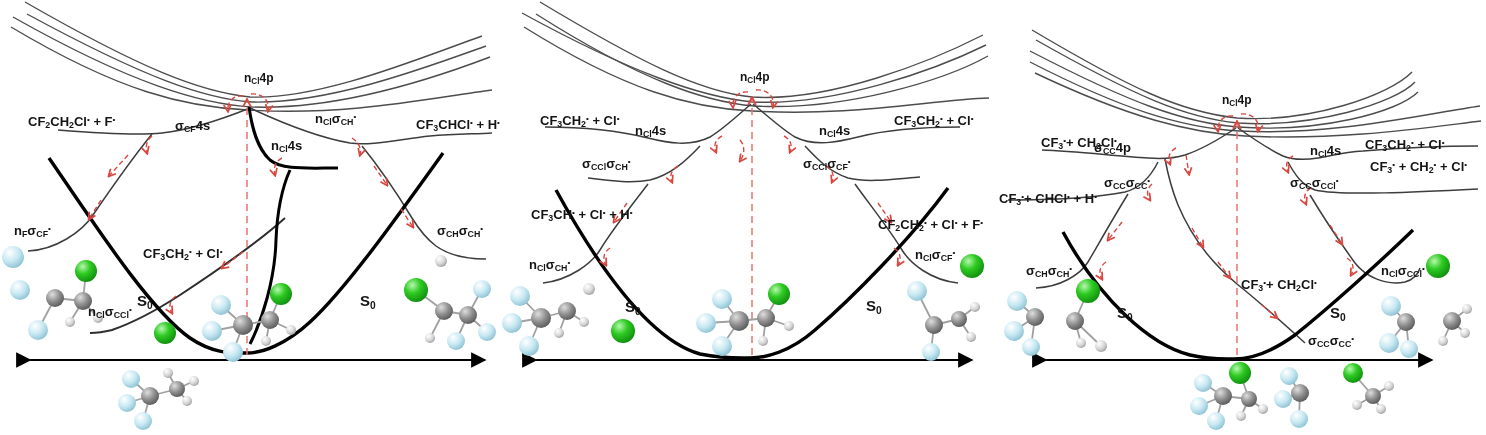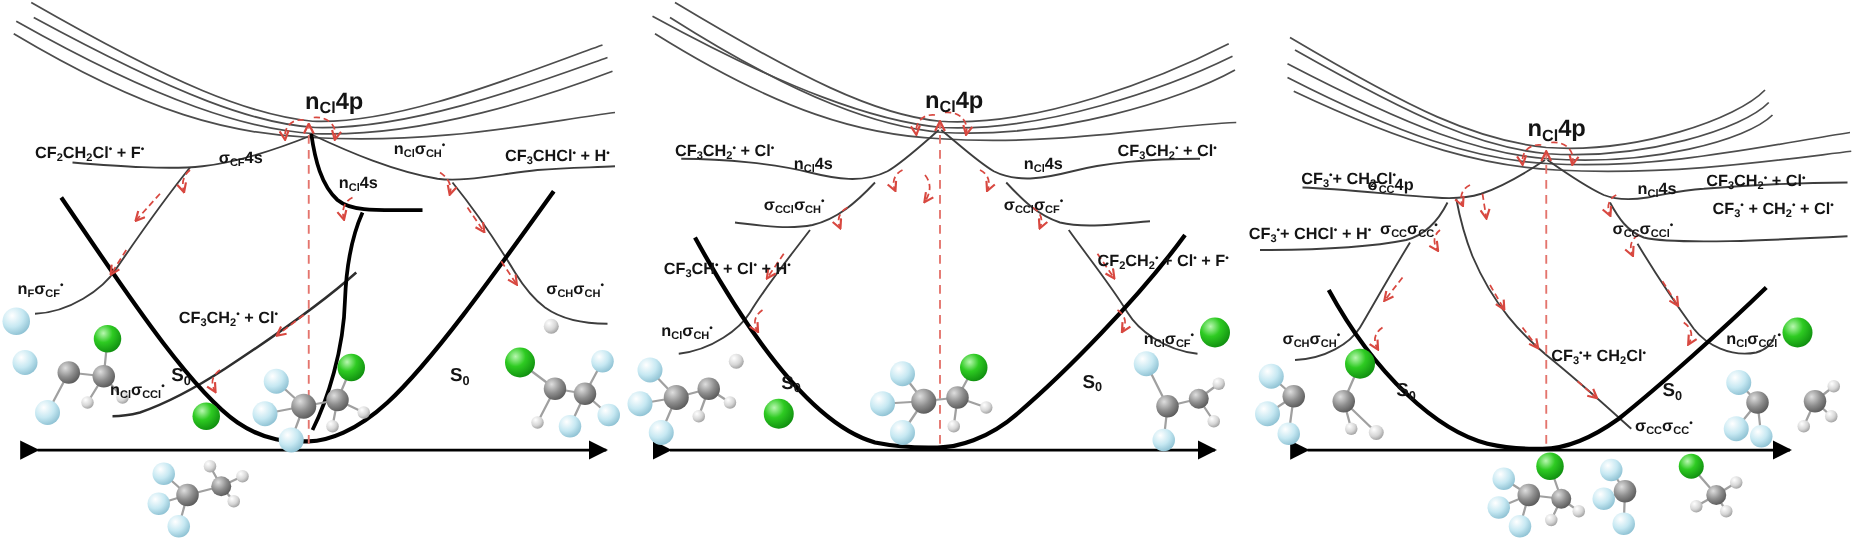--- a/index.html
+++ b/index.html
@@ -1,20 +1,20 @@
 <!DOCTYPE html>
 <html><head>
 <meta charset="utf-8">
 <style>
   html,body{margin:0;padding:0;background:#fff;}
   #fig{position:relative;width:1486px;height:435px;background:#fff;overflow:hidden;
        font-family:"Liberation Sans","DejaVu Sans",sans-serif;}
   #curves{position:absolute;left:0;top:0;}
   .lbl{position:absolute;white-space:nowrap;font-size:13px;font-weight:700;color:#141414;line-height:1;}
-  .lbl.big{font-size:19px;}
+  .lbl.big{font-size:12px;}
   .lbl.s0{font-size:15px;font-weight:800;}
   .lbl sub{font-size:.68em;vertical-align:-0.28em;letter-spacing:0;}
   .lbl sup{font-size:.62em;vertical-align:.55em;}
 </style>
 </head>
 <body>
 
 <div id="fig">
 
 <svg id="curves" width="1486" height="435" viewBox="0 0 1486 435">
@@ -345,46 +345,46 @@
       </g>
     </g>
   </g>
 </svg>
 
   <div class="lbl big" style="left:244px;top:72px">n<sub>Cl</sub>4p</div>
   <div class="lbl" style="left:28px;top:115px">CF<sub>2</sub>CH<sub>2</sub>Cl<sup>•</sup> + F<sup>•</sup></div>
   <div class="lbl" style="left:175px;top:119px">σ<sub>CF</sub>4s</div>
   <div class="lbl" style="left:271px;top:139px">n<sub>Cl</sub>4s</div>
   <div class="lbl" style="left:315px;top:112px">n<sub>Cl</sub>σ<sub>CH</sub><sup>•</sup></div>
-  <div class="lbl" style="left:404px;top:118px">CF<sub>3</sub>CHCl<sup>•</sup> + H<sup>•</sup></div>
+  <div class="lbl" style="left:416px;top:118px">CF<sub>3</sub>CHCl<sup>•</sup> + H<sup>•</sup></div>
   <div class="lbl" style="left:14px;top:224px">n<sub>F</sub>σ<sub>CF</sub><sup>•</sup></div>
   <div class="lbl" style="left:143px;top:247px">CF<sub>3</sub>CH<sub>2</sub><sup>•</sup> + Cl<sup>•</sup></div>
   <div class="lbl" style="left:88px;top:305px">n<sub>Cl</sub>σ<sub>CCl</sub><sup>•</sup></div>
   <div class="lbl s0" style="left:137px;top:293px">S<sub>0</sub></div>
   <div class="lbl s0" style="left:360px;top:293px">S<sub>0</sub></div>
   <div class="lbl" style="left:437px;top:224px">σ<sub>CH</sub>σ<sub>CH</sub><sup>•</sup></div>
 
   <div class="lbl big" style="left:740px;top:71px">n<sub>Cl</sub>4p</div>
   <div class="lbl" style="left:540px;top:114px">CF<sub>3</sub>CH<sub>2</sub><sup>•</sup> + Cl<sup>•</sup></div>
   <div class="lbl" style="left:635px;top:124px">n<sub>Cl</sub>4s</div>
-  <div class="lbl" style="left:611px;top:157px">σ<sub>CCl</sub>σ<sub>CH</sub><sup>•</sup></div>
+  <div class="lbl" style="left:582px;top:157px">σ<sub>CCl</sub>σ<sub>CH</sub><sup>•</sup></div>
   <div class="lbl" style="left:531px;top:208px">CF<sub>3</sub>CH<sup>•</sup> + Cl<sup>•</sup> + H<sup>•</sup></div>
   <div class="lbl" style="left:529px;top:258px">n<sub>Cl</sub>σ<sub>CH</sub><sup>•</sup></div>
   <div class="lbl s0" style="left:625px;top:299px">S<sub>0</sub></div>
   <div class="lbl s0" style="left:866px;top:298px">S<sub>0</sub></div>
   <div class="lbl" style="left:819px;top:124px">n<sub>Cl</sub>4s</div>
   <div class="lbl" style="left:894px;top:114px">CF<sub>3</sub>CH<sub>2</sub><sup>•</sup> + Cl<sup>•</sup></div>
   <div class="lbl" style="left:803px;top:157px">σ<sub>CCl</sub>σ<sub>CF</sub><sup>•</sup></div>
-  <div class="lbl" style="left:878px;top:202px">CF<sub>2</sub>CH<sub>2</sub><sup>•</sup> + Cl<sup>•</sup> + F<sup>•</sup></div>
-  <div class="lbl" style="left:915px;top:264px">n<sub>Cl</sub>σ<sub>CF</sub><sup>•</sup></div>
+  <div class="lbl" style="left:878px;top:218px">CF<sub>2</sub>CH<sub>2</sub><sup>•</sup> + Cl<sup>•</sup> + F<sup>•</sup></div>
+  <div class="lbl" style="left:915px;top:248px">n<sub>Cl</sub>σ<sub>CF</sub><sup>•</sup></div>
 
   <div class="lbl big" style="left:1222px;top:94px">n<sub>Cl</sub>4p</div>
   <div class="lbl" style="left:1041px;top:136px">CF<sub>3</sub><sup>•</sup>+ CH<sub>2</sub>Cl<sup>•</sup></div>
   <div class="lbl" style="left:1094px;top:141px">σ<sub>CC</sub>4p</div>
-  <div class="lbl" style="left:999px;top:180px">CF<sub>3</sub><sup>•</sup>+ CHCl<sup>•</sup> + H<sup>•</sup></div>
+  <div class="lbl" style="left:999px;top:192px">CF<sub>3</sub><sup>•</sup>+ CHCl<sup>•</sup> + H<sup>•</sup></div>
   <div class="lbl" style="left:1104px;top:176px">σ<sub>CC</sub>σ<sub>CC</sub><sup>•</sup></div>
   <div class="lbl" style="left:1310px;top:144px">n<sub>Cl</sub>4s</div>
   <div class="lbl" style="left:1365px;top:138px">CF<sub>3</sub>CH<sub>2</sub><sup>•</sup> + Cl<sup>•</sup></div>
   <div class="lbl" style="left:1290px;top:176px">σ<sub>CC</sub>σ<sub>CCl</sub><sup>•</sup></div>
   <div class="lbl" style="left:1370px;top:160px">CF<sub>3</sub><sup>•</sup> + CH<sub>2</sub><sup>•</sup> + Cl<sup>•</sup></div>
   <div class="lbl" style="left:1026px;top:264px">σ<sub>CH</sub>σ<sub>CH</sub><sup>•</sup></div>
   <div class="lbl s0" style="left:1117px;top:305px">S<sub>0</sub></div>
   <div class="lbl" style="left:1241px;top:278px">CF<sub>3</sub><sup>•</sup>+ CH<sub>2</sub>Cl<sup>•</sup></div>
   <div class="lbl s0" style="left:1330px;top:305px">S<sub>0</sub></div>
   <div class="lbl" style="left:1308px;top:334px">σ<sub>CC</sub>σ<sub>CC</sub><sup>•</sup></div>

